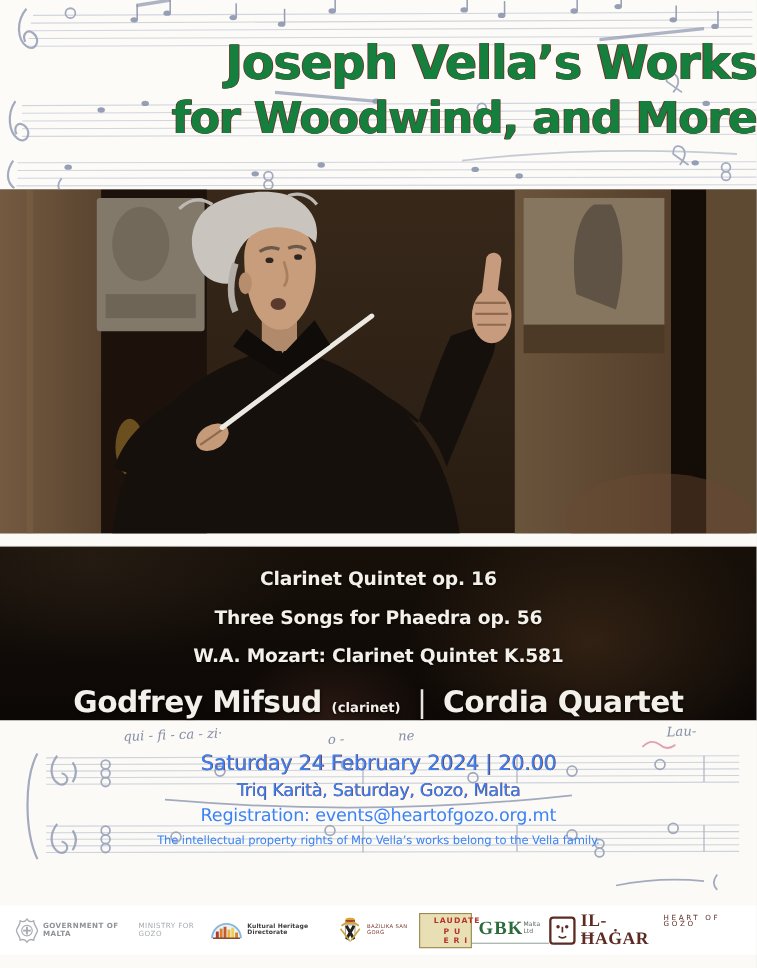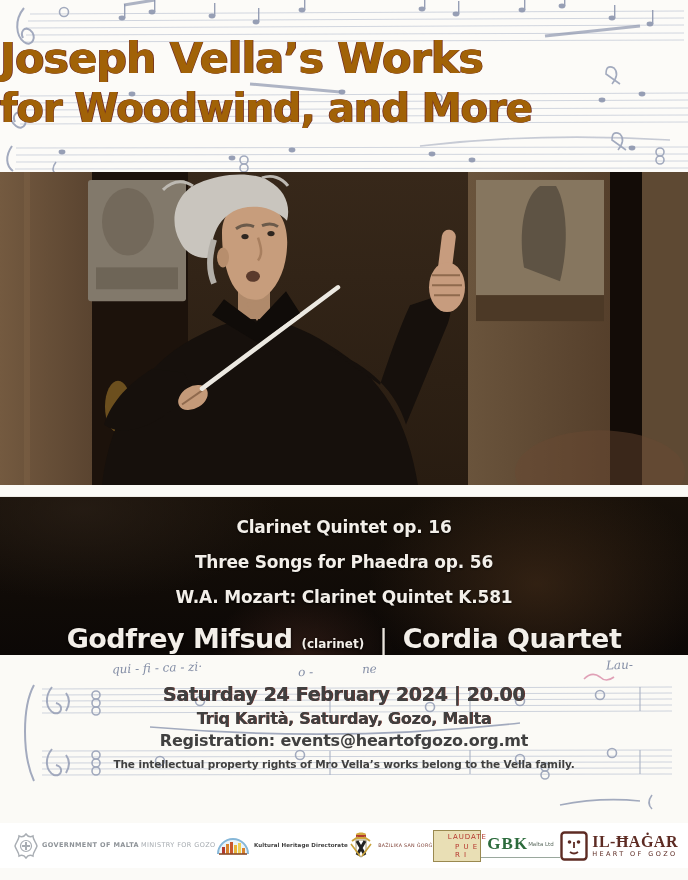--- a/index.html
+++ b/index.html
@@ -18,22 +18,22 @@
   .masthead {
     position: relative;
     width: 100%; height: 172px;
     background: #fcfbf8;
     overflow: hidden;
   }
   .masthead svg.ms-bg { position: absolute; inset: 0; }
   .masthead .titles {
     position: relative; z-index: 2;
     padding-top: 32px;
-    text-align: left;
-    color: #a16207;
+    text-align: right;
+    color: #15803d;
     font-weight: bold;
     letter-spacing: -1px;
   }
   .title-line1 {
     font-size: 43px; line-height: 52px;
     text-shadow: 0.7px 0 #6f2c28, -0.7px 0 #6f2c28;
   }
   .title-line2 {
     font-size: 40px; line-height: 48px;
     text-shadow: 0.7px 0 #6f2c28, -0.7px 0 #6f2c28;
@@ -76,21 +76,21 @@
   .program .performers .sep  { font-weight: normal; padding: 0 6px; color: #e9e4dc; }
 
   
   .details {
     position: relative;
     width: 100%; height: 168px;
     background: #fbfaf6;
     overflow: hidden;
   }
   .details svg.ms-bg { position: absolute; inset: 0; }
-  .details .detail-text { position: relative; z-index: 2; text-align: center; color: #404040; font-weight: bold; }
+  .details .detail-text { position: relative; z-index: 2; text-align: center; color: #3b82f6; font-weight: normal; }
   .detail-datetime { margin-top: 27px; font-size: 19px; line-height: 24px; letter-spacing: -0.3px;
     text-shadow: 0.5px 0 #7c2b26; }
   .detail-venue    { margin-top: 5px;  font-size: 24px; line-height: 29px; letter-spacing: -0.8px;
     text-shadow: 0.6px 0 #7c2b26; }
   .detail-address  { font-size: 16px; line-height: 25px; letter-spacing: -0.3px; text-shadow: 0.4px 0 #7c2b26; }
   .detail-registration { font-size: 16px; line-height: 19px; letter-spacing: -0.2px; }
   .detail-rights   { margin-top: 7px; font-size: 10.5px; line-height: 15px; letter-spacing: -0.1px; }
 
   .fragment {
     position: absolute; z-index: 1;
@@ -120,30 +120,30 @@
 
   .heritage-label { margin-top: 1px; font-size: 5.5px; font-weight: bold; color: #3c3c3c; letter-spacing: 0.1px; }
 
   .basilica-label { margin-top: 2px; font-size: 4.8px; color: #7a3a2e; letter-spacing: 0.3px; }
 
   .laudate-box {
     width: 48px; height: 32px;
     background: #e9dfb5; border: 1px solid #9a8950;
     display: flex; flex-direction: column; align-items: center; justify-content: center; gap: 2px;
   }
-  .laudate-box span { font-size: 7px; font-weight: normal; color: #b5352c; letter-spacing: 1px; padding-left: 21px; }
+  .laudate-box span { font-size: 7px; font-weight: bold; color: #b5352c; letter-spacing: 1px; padding-left: 21px; }
 
   .gbk-title { font-family: "Liberation Serif", serif; font-size: 17px; font-weight: bold; color: #2c6b3c; letter-spacing: 1px; }
   .gbk-sub   { font-size: 5.5px; color: #5c6b5f; margin-top: 1px; }
   .gbk-col   { border-bottom: 1px solid #9aa89d; padding: 0 6px 3px 6px; }
 
   .fond-text { display: flex; flex-direction: column; gap: 2px; }
   .fond-text span { font-family: "Liberation Serif", serif; font-size: 7px; color: #4a4a52; letter-spacing: 0.6px; }
 
-  .hagar-text { display: flex; flex-direction: column; }
+  .hagar-text { display: flex; flex-direction: row; }
   .hagar-title { font-family: "Liberation Serif", serif; font-size: 16px; font-weight: bold; color: #5d2b23; letter-spacing: 0.5px; }
   .hagar-sub   { font-size: 6.5px; color: #5d2b23; letter-spacing: 2.4px; margin-top: 1px; }
 </style>
 </head>
 <body>
 
 <div class="poster">
 
   <header class="masthead">
     <svg class="ms-bg" width="688" height="172" viewBox="0 0 688 172">

